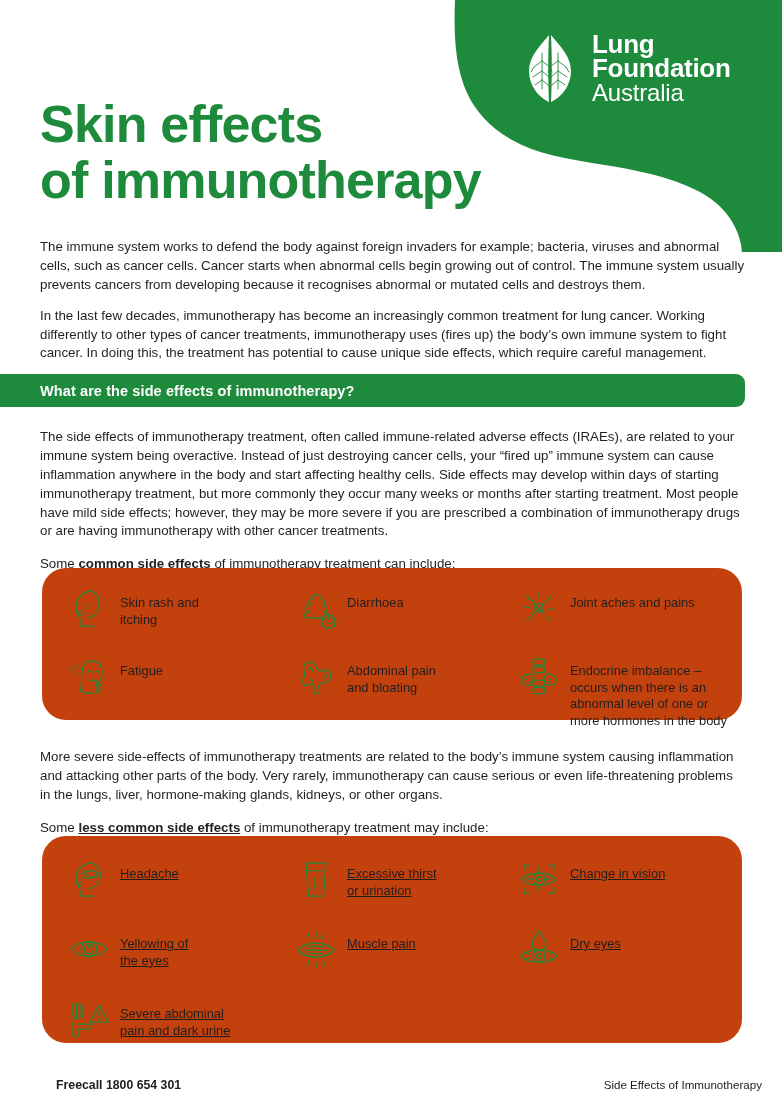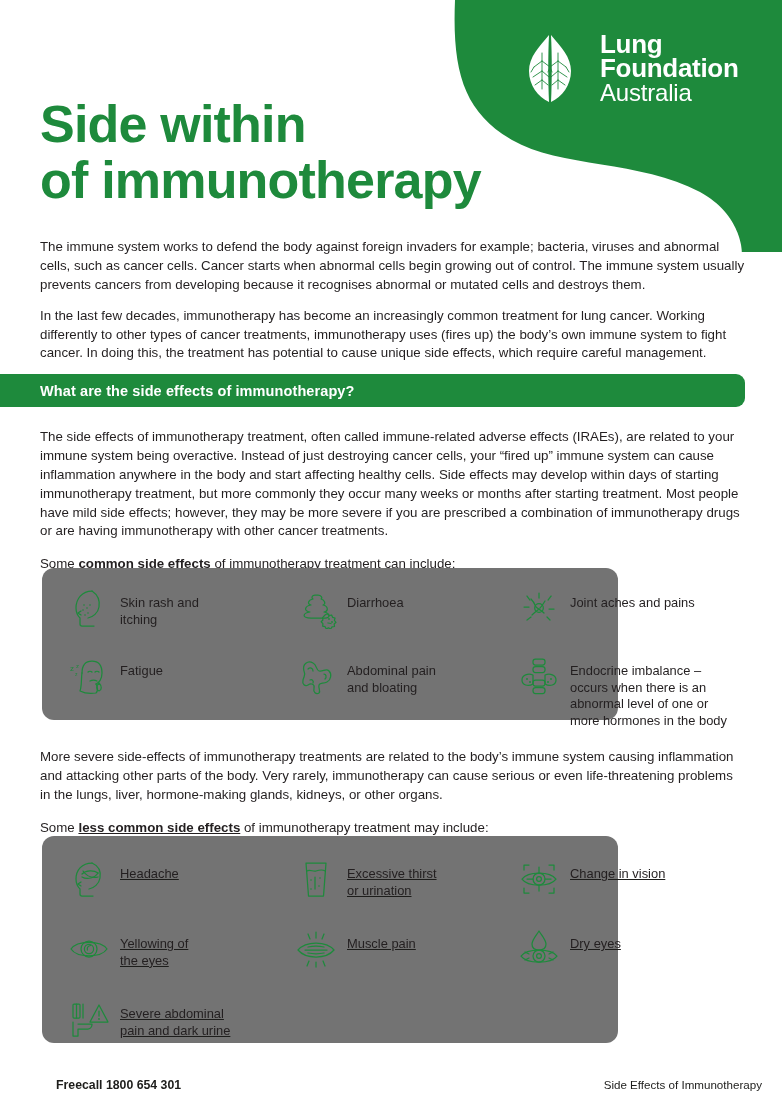--- a/index.html
+++ b/index.html
@@ -31,21 +31,21 @@
     height: 252px;
   }
   .logo {
     position: absolute;
     top: 26px;
     left: 521px;
     width: 232px;
     height: 84px;
     display: flex;
     align-items: center;
-    gap: 21px;
+    gap: 13px;
   }
   .logo-mark {
     width: 58px;
     height: 74px;
     flex: 0 0 auto;
   }
   .logo-words {
     display: block;
     color: #ffffff;
     line-height: 0.96;
@@ -121,23 +121,23 @@
     font-size: 13.3px;
     line-height: 1.42;
     color: #231f20;
   }
   .lead-line b { font-weight: bold; text-decoration: underline; }
 
   
   .effects-box {
     position: absolute;
     left: 42px;
-    width: 576px;
-    background: #737373;
-    border-radius: 12px;
+    width: 700px;
+    background: #c2410c;
+    border-radius: 24px;
     box-sizing: border-box;
   }
   #box-common { top: 568px; height: 152px; }
   #box-less   { top: 836px; height: 207px; text-decoration: underline; }
 
   .effects-grid {
     display: grid;
     grid-template-columns: 227px 223px 250px;
     box-sizing: border-box;
     width: 100%;
@@ -237,21 +237,21 @@
           <path d="M29 36 L27 41"></path>
       </g>
     </svg>
     <span class="logo-words">
       <span class="logo-line1">Lung</span>
       <span class="logo-line2">Foundation</span>
       <span class="logo-line3">Australia</span>
     </span>
   </div>
 
-  <div class="page-title">Side within
+  <div class="page-title">Skin effects
 of immunotherapy</div>
 </div>
 
 <div class="intro">
   <p class="body-text">The immune system works to defend the body against foreign invaders for example; bacteria, viruses and abnormal cells, such as cancer cells. Cancer starts when abnormal cells begin growing out of control. The immune system usually prevents cancers from developing because it recognises abnormal or mutated cells and destroys them.</p>
   <p class="body-text">In the last few decades, immunotherapy has become an increasingly common treatment for lung cancer. Working differently to other types of cancer treatments, immunotherapy uses (fires up) the body’s own immune system to fight cancer. In doing this, the treatment has potential to cause unique side effects, which require careful management.</p>
 </div>
 
 <div class="section-bar">
   <span class="section-bar-title">What are the side effects of immunotherapy?</span>

